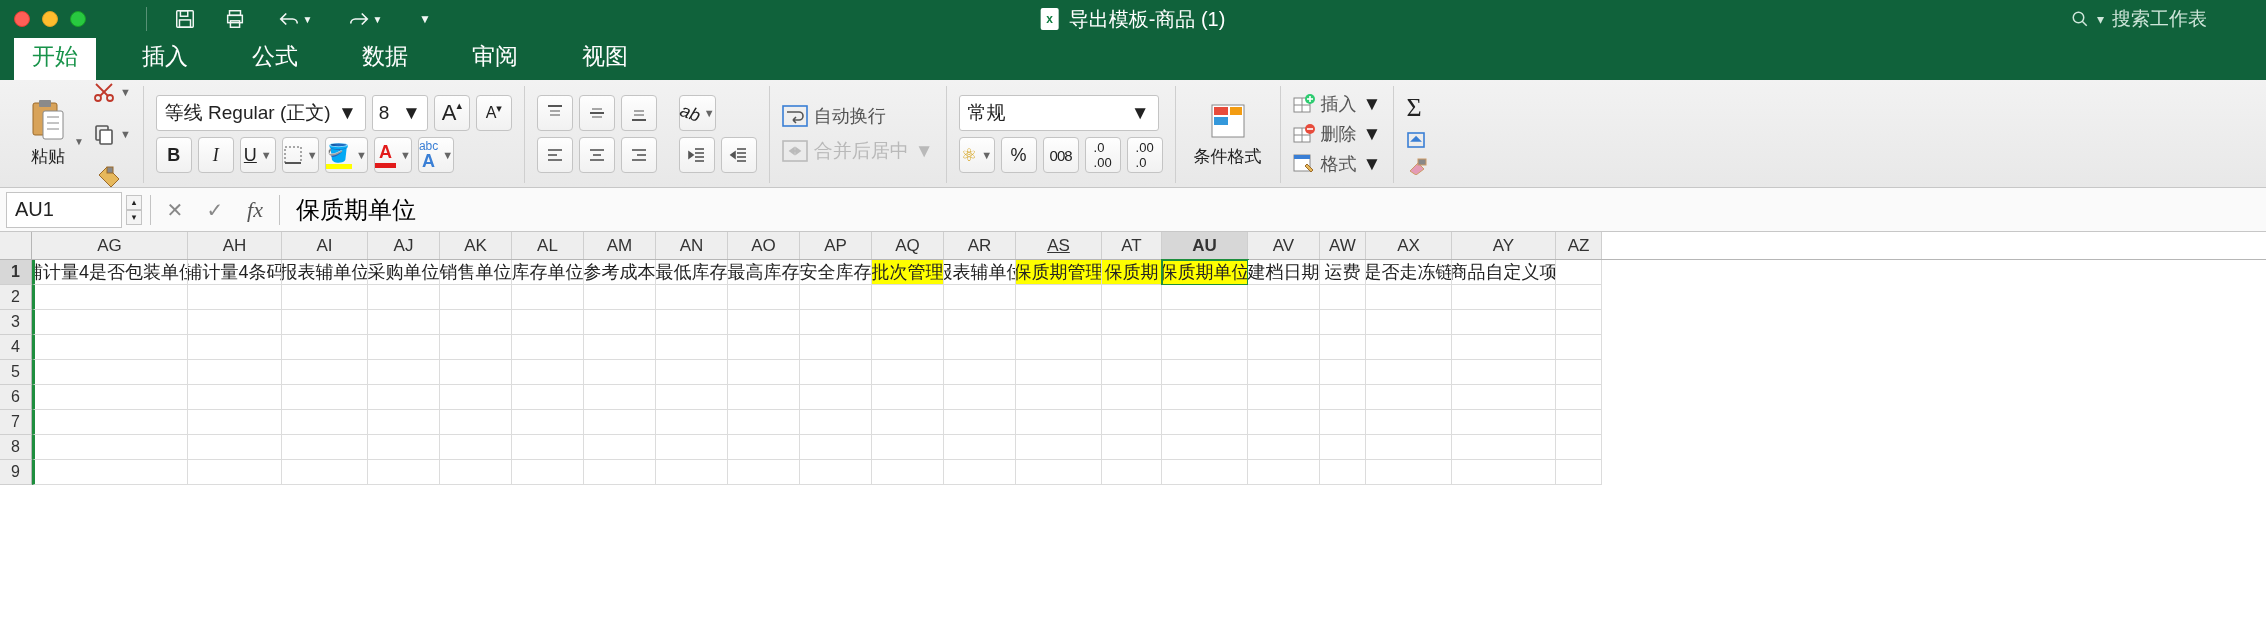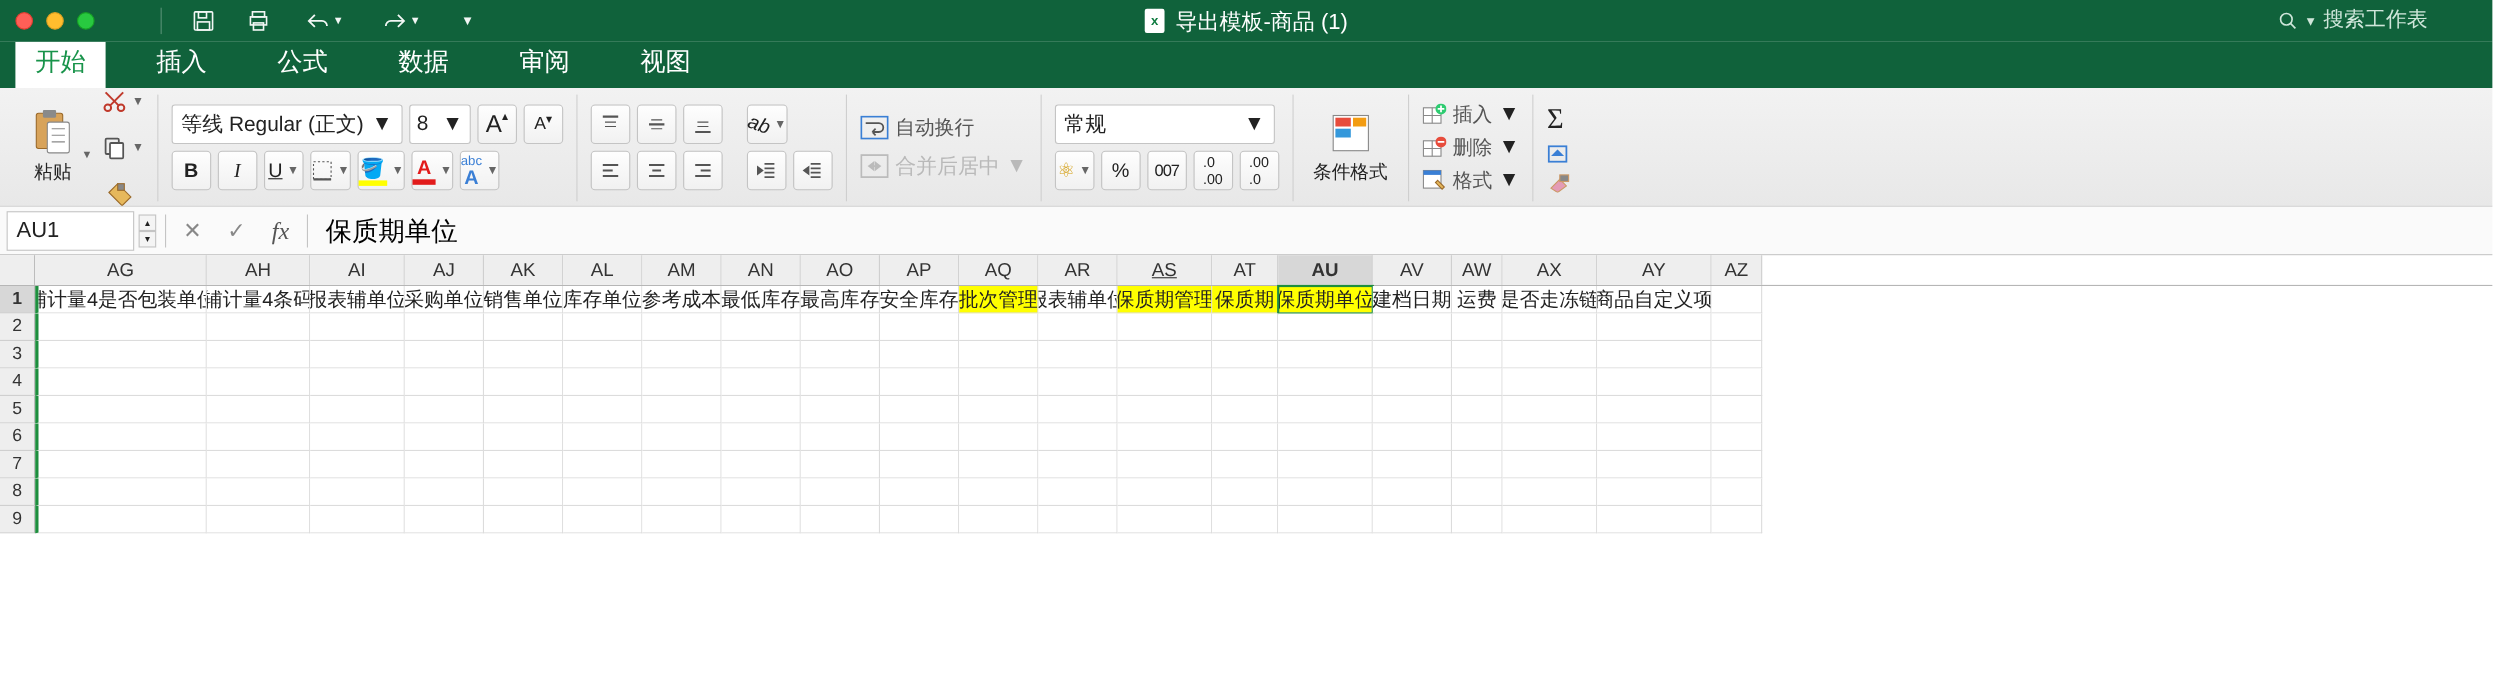--- a/index.html
+++ b/index.html
@@ -348,21 +348,21 @@
         <div class="numfmt">
           <span>常规</span>
           <span class="chev">▼</span>
         </div>
         <div class="row">
           <div class="btn">
               <span style="color:#d4a017;">⚛</span>
               <span class="chev">▼</span>
             </div>
           <div class="btn">%</div>
-          <div class="btn" style="letter-spacing:-1px;font-size:15px;">007</div>
+          <div class="btn" style="letter-spacing:-1px;font-size:15px;">008</div>
           <div class="btn">
               <span style="font-size:13px;">.0<br>.00</span>
             </div>
           <div class="btn">
               <span style="font-size:13px;">.00<br>.0</span>
             </div>
         </div>
       </div>
     </div>
   </div>

